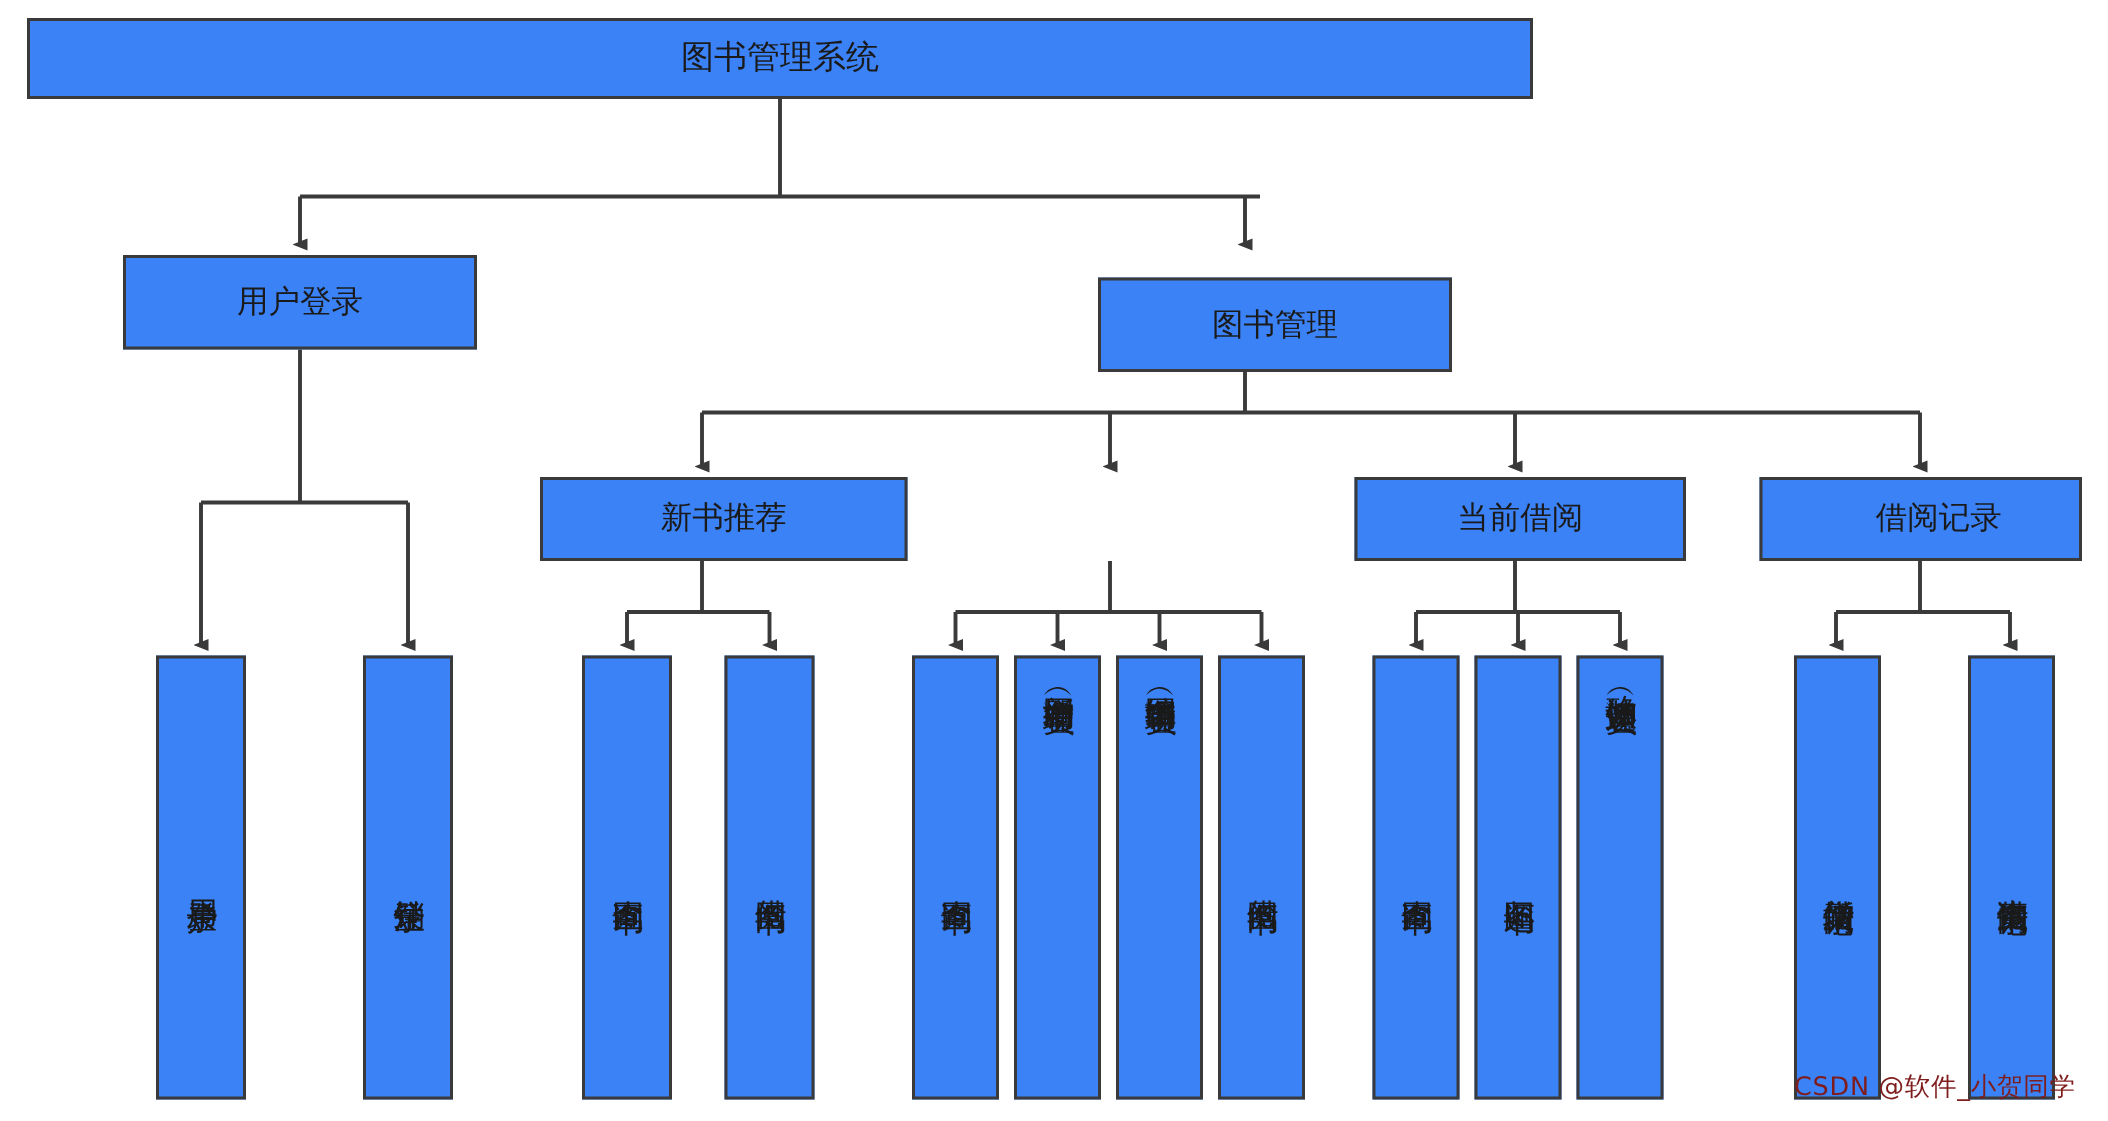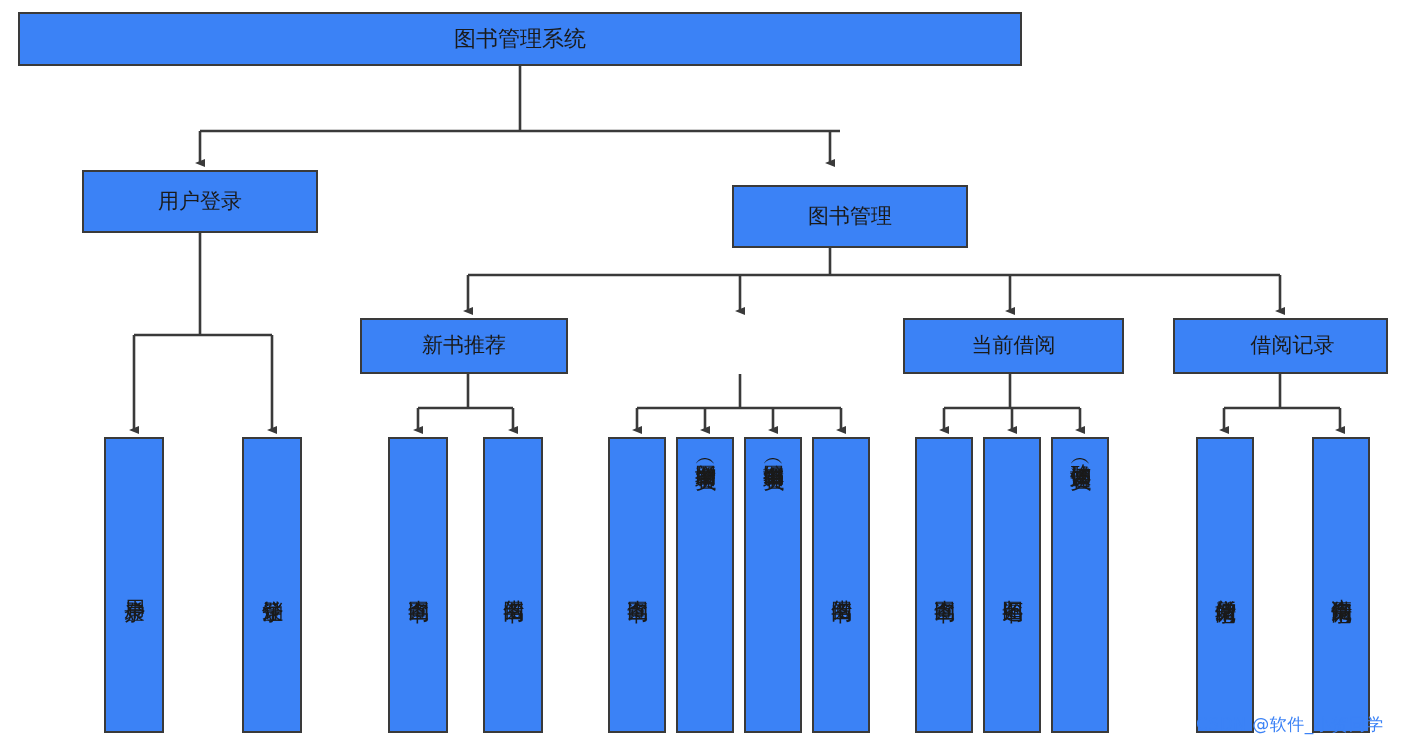--- a/index.html
+++ b/index.html
@@ -62,21 +62,21 @@
   }
   .node.vert.centered {
     align-items: center;
     padding-top: 0;
   }
   #watermark {
     position: absolute;
     left: 1196px;
     top: 713px;
     font-size: 17px;
-    color: #3b82f6;
+    color: #7f1d1d;
     font-family: "DejaVu Sans", "Liberation Sans", sans-serif;
     white-space: nowrap;
     letter-spacing: 0.5px;
   }
 </style>
 </head>
 <body>
 
 <div id="canvas">
 
@@ -134,21 +134,21 @@
     <span class="node-label">图书管理系统</span>
   </div>
 
   <div class="node horiz" style="left:82px; top:170px; width:236px; height:63px;">
     <span class="node-label">用户登录</span>
   </div>
   <div class="node horiz" style="left:732px; top:170px; width:236px; height:63px;margin-top:15px;">
     <span class="node-label">图书管理</span>
   </div>
 
-  <div class="node horiz" style="left:360px; top:318px; width:208px; height:56px;">
+  <div class="node horiz" style="left:360px; top:318px; width:245px; height:56px;">
     <span class="node-label">新书推荐</span>
   </div>
   <div class="node horiz" style="left:903px; top:318px; width:221px; height:56px;">
     <span class="node-label">当前借阅</span>
   </div>
   <div class="node horiz" style="left:1173px; top:318px; width:215px; height:56px;padding-left:24px;">
     <span class="node-label">借阅记录</span>
   </div>
 
   <div class="node vert centered" style="left:104px; top:437px; width:60px; height:296px;">

